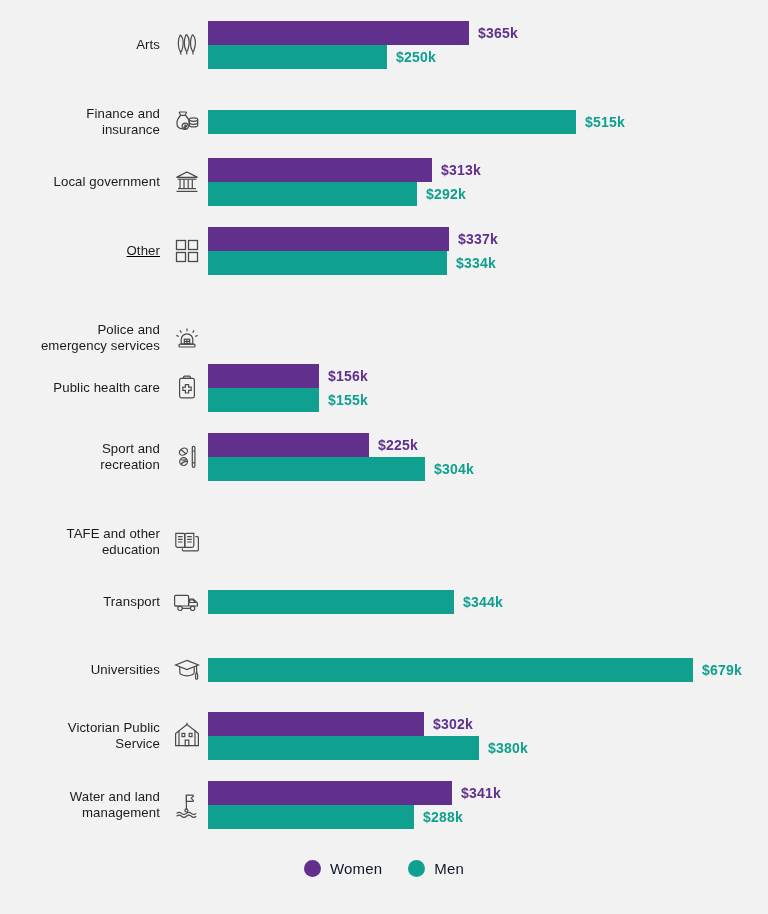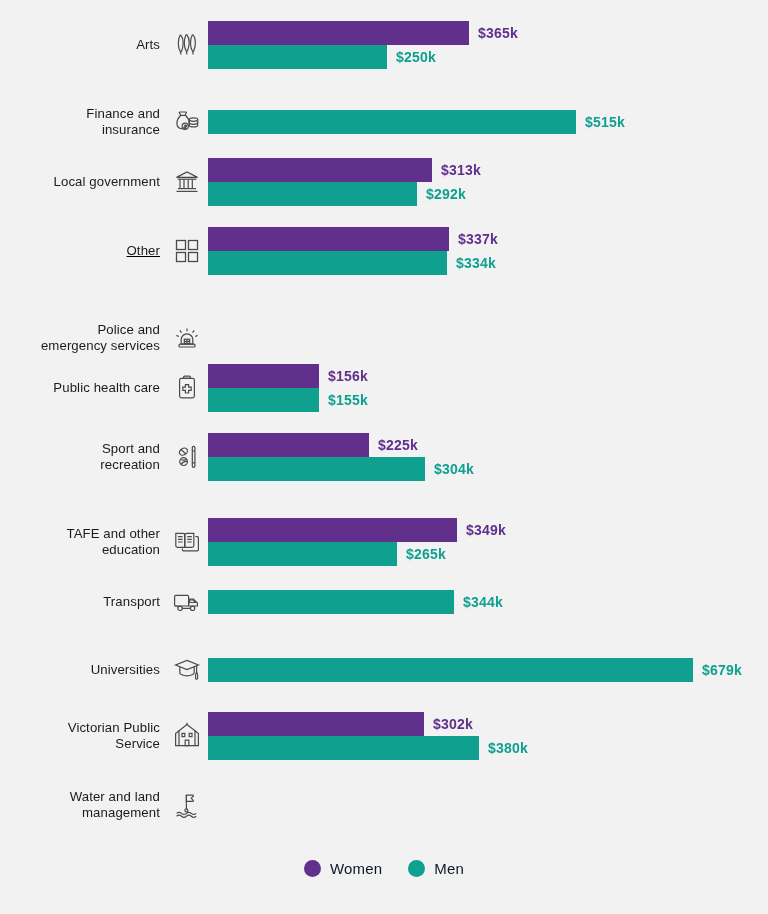--- a/index.html
+++ b/index.html
@@ -284,32 +284,20 @@
         <div class="label-zone">TAFE and other
 education</div>
         <div class="icon-zone">
           <svg width="30" height="30" viewBox="0 0 30 30" fill="none" stroke="#4a4a4a" stroke-width="1.2">
             <path d="M3.8 6.4h7.2c1 0 1.8.8 1.8 1.8v12.2H5.6c-1 0-1.8-.8-1.8-1.8z"></path>
             <path d="M12.8 8.2c0-1 .8-1.8 1.8-1.8h7.2v12.2c0 1-.8 1.8-1.8 1.8h-7.2z"></path>
             <path d="M6 9.6h4.6M6 12.3h4.6M6 15h4.6M15.2 9.6h4.6M15.2 12.3h4.6M15.2 15h4.6"></path>
             <path d="M23.4 9.6h2a1 1 0 011 1v12.2a1 1 0 01-1 1h-14a1 1 0 01-1-1v-1.4"></path>
           </svg>
         </div>
-        <div class="bars-zone">
-          <div class="bargroup" style="top: 0px;">
-            <div class="bar-line">
-              <div class="bar women" style="width: 249px;"></div>
-              <span class="val women">$349k</span>
-            </div>
-            <div class="bar-line">
-              <div class="bar men" style="width: 189px;"></div>
-              <span class="val men">$265k</span>
-            </div>
-          </div>
-        </div>
       </div>
       <div class="row" style="top: 580px; height: 44px;">
         <div class="label-zone">Transport</div>
         <div class="icon-zone">
           <svg width="30" height="30" viewBox="0 0 30 30" fill="none" stroke="#4a4a4a" stroke-width="1.2">
             <rect x="2.6" y="8.4" width="14" height="10.6" rx="1.2"></rect>
             <path d="M16.6 12h4.8l4 4v3h-8.8z"></path>
             <path d="M17.6 12.8h3.3l2.6 2.7h-5.9z"></path>
             <circle cx="8" cy="21.3" r="2.2"></circle>
             <circle cx="20.6" cy="21.3" r="2.2"></circle>
@@ -374,20 +362,32 @@
         <div class="label-zone">Water and land
 management</div>
         <div class="icon-zone">
           <svg width="30" height="30" viewBox="0 0 30 30" fill="none" stroke="#4a4a4a" stroke-width="1.2">
             <path d="M14.4 5v14.6"></path>
             <path d="M14.4 5.2h6.4a.6.6 0 01.45 1l-2 2.1 2 2.1a.6.6 0 01-.45 1h-6.4z"></path>
             <circle cx="14.4" cy="20.4" r="1.5"></circle>
             <path d="M4.6 23.4c1.6-1.4 3.3-1.4 4.9 0 1.6 1.4 3.3 1.4 4.9 0 1.6-1.4 3.3-1.4 4.9 0 1.6 1.4 3.3 1.4 4.9 0"></path>
             <path d="M4.6 26.2c1.6-1.4 3.3-1.4 4.9 0 1.6 1.4 3.3 1.4 4.9 0 1.6-1.4 3.3-1.4 4.9 0 1.6 1.4 3.3 1.4 4.9 0"></path>
           </svg>
+        </div>
+        <div class="bars-zone">
+          <div class="bargroup" style="top: 0px;">
+            <div class="bar-line">
+              <div class="bar women" style="width: 244px;"></div>
+              <span class="val women">$341k</span>
+            </div>
+            <div class="bar-line">
+              <div class="bar men" style="width: 206px;"></div>
+              <span class="val men">$288k</span>
+            </div>
+          </div>
         </div>
       </div>
     </div>
 
   <div class="legend">
     <div class="legend-item">
       <span class="legend-dot women"></span>
       <span class="legend-label">Women</span>
     </div>
     <div class="legend-item">

